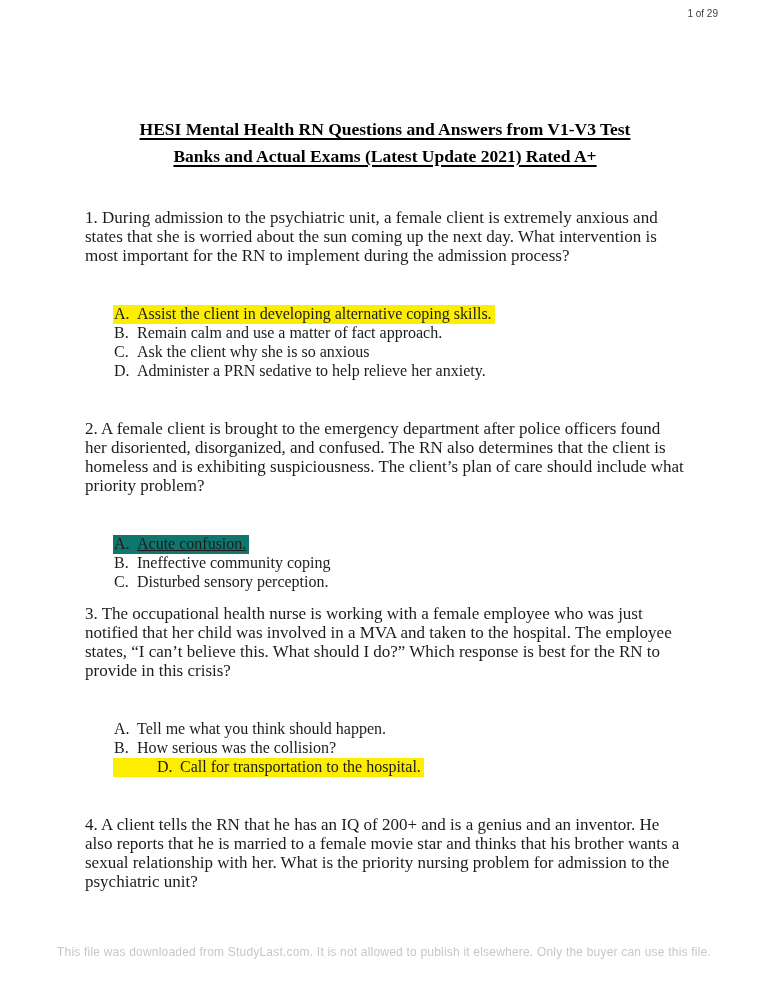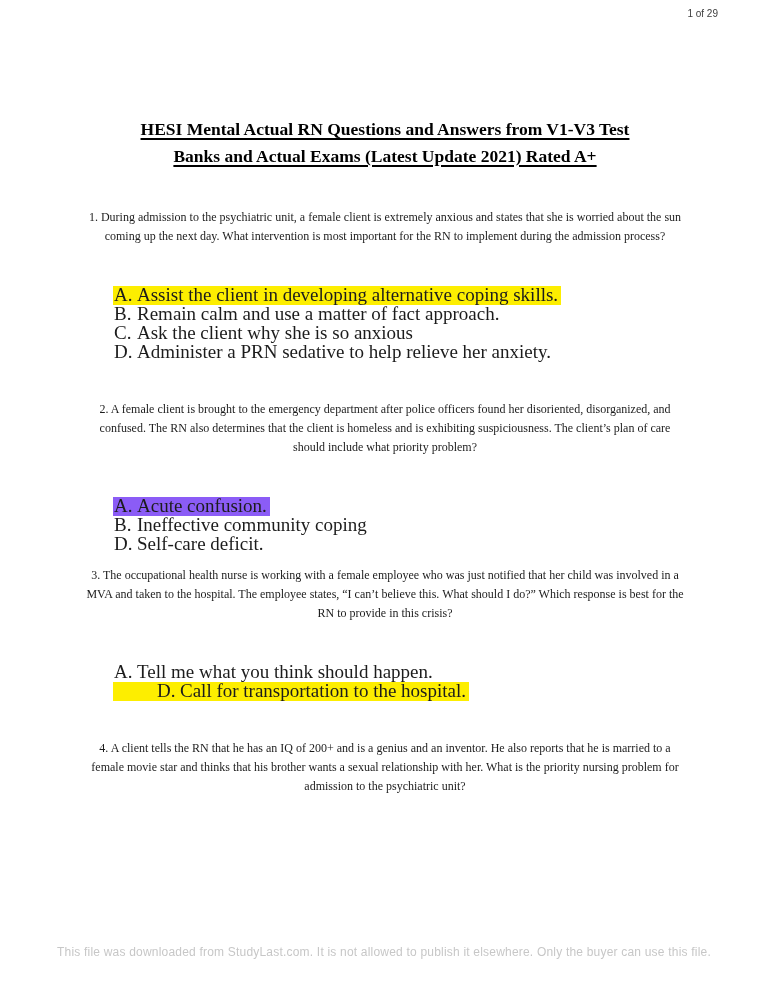--- a/index.html
+++ b/index.html
@@ -43,30 +43,30 @@
     text-decoration-thickness: 1.5px;
     text-underline-offset: 3px;
   }
   .question {
     margin-top: 38px;
   }
   .question.tight {
     margin-top: 12px;
   }
   .stem {
-    font-size: 12px;
+    font-size: 17px;
     line-height: 19px;
-    text-align: center;
+    text-align: left;
   }
   .options {
     margin-top: 40px;
     margin-left: 28px;
   }
   .option {
-    font-size: 19px;
+    font-size: 16px;
     line-height: 18px;
     white-space: nowrap;
   }
   .option-inner {
     display: inline-block;
     padding: 0 3px 1px 1px;
   }
   .option-inner.hl {
     
   }
@@ -88,45 +88,46 @@
 </style>
 </head>
 <body>
 
 <div class="page">
 
   <div class="page-number">1 of 29</div>
 
   <div class="content">
     <div class="doc-title">
-        <div class="title-line">HESI Mental Actual RN Questions and Answers from V1-V3 Test</div>
+        <div class="title-line">HESI Mental Health RN Questions and Answers from V1-V3 Test</div>
         <div class="title-line">Banks and Actual Exams (Latest Update 2021) Rated A+</div>
       </div>
     <div id="questions">
         <div class="question">
           <div class="stem">1. During admission to the psychiatric unit, a female client is extremely anxious and states that she is worried about the sun coming up the next day. What intervention is most important for the RN to implement during the admission process?</div>
           <div class="options">
             <div class="option"><span class="option-inner hl" style="background: rgb(253, 238, 0);"><span class="option-letter">A.</span><span>Assist the client in developing alternative coping skills.</span></span></div>
             <div class="option"><span class="option-inner"><span class="option-letter">B.</span><span>Remain calm and use a matter of fact approach.</span></span></div>
             <div class="option"><span class="option-inner"><span class="option-letter">C.</span><span>Ask the client why she is so anxious</span></span></div>
             <div class="option"><span class="option-inner"><span class="option-letter">D.</span><span>Administer a PRN sedative to help relieve her anxiety.</span></span></div>
           </div>
         </div>
         <div class="question">
           <div class="stem">2. A female client is brought to the emergency department after police officers found her disoriented, disorganized, and confused. The RN also determines that the client is homeless and is exhibiting suspiciousness. The client’s plan of care should include what priority problem?</div>
           <div class="options">
-            <div class="option"><span class="option-inner hl" style="background: #8b5cf6;"><span class="option-letter">A.</span><span>Acute confusion.</span></span></div>
+            <div class="option"><span class="option-inner hl" style="background: #0f766e; text-decoration: underline;"><span class="option-letter">A.</span><span>Acute confusion.</span></span></div>
             <div class="option"><span class="option-inner"><span class="option-letter">B.</span><span>Ineffective community coping</span></span></div>
-            <div class="option"><span class="option-inner"><span class="option-letter">D.</span><span>Self-care deficit.</span></span></div>
+            <div class="option"><span class="option-inner"><span class="option-letter">C.</span><span>Disturbed sensory perception.</span></span></div>
           </div>
         </div>
         <div class="question tight">
           <div class="stem">3. The occupational health nurse is working with a female employee who was just notified that her child was involved in a MVA and taken to the hospital. The employee states, “I can’t believe this. What should I do?” Which response is best for the RN to provide in this crisis?</div>
           <div class="options">
             <div class="option"><span class="option-inner"><span class="option-letter">A.</span><span>Tell me what you think should happen.</span></span></div>
+            <div class="option"><span class="option-inner"><span class="option-letter">B.</span><span>How serious was the collision?</span></span></div>
             <div class="option"><span class="option-inner hl" style="background: rgb(253, 238, 0); padding-left: 44px;"><span class="option-letter">D.</span><span>Call for transportation to the hospital.</span></span></div>
           </div>
         </div>
         <div class="question">
           <div class="stem">4. A client tells the RN that he has an IQ of 200+ and is a genius and an inventor. He also reports that he is married to a female movie star and thinks that his brother wants a sexual relationship with her. What is the priority nursing problem for admission to the psychiatric unit?</div>
         </div>
       </div>
   </div>
 
   <div class="footer-watermark">This file was downloaded from StudyLast.com. It is not allowed to publish it elsewhere. Only the buyer can use this file.</div>

